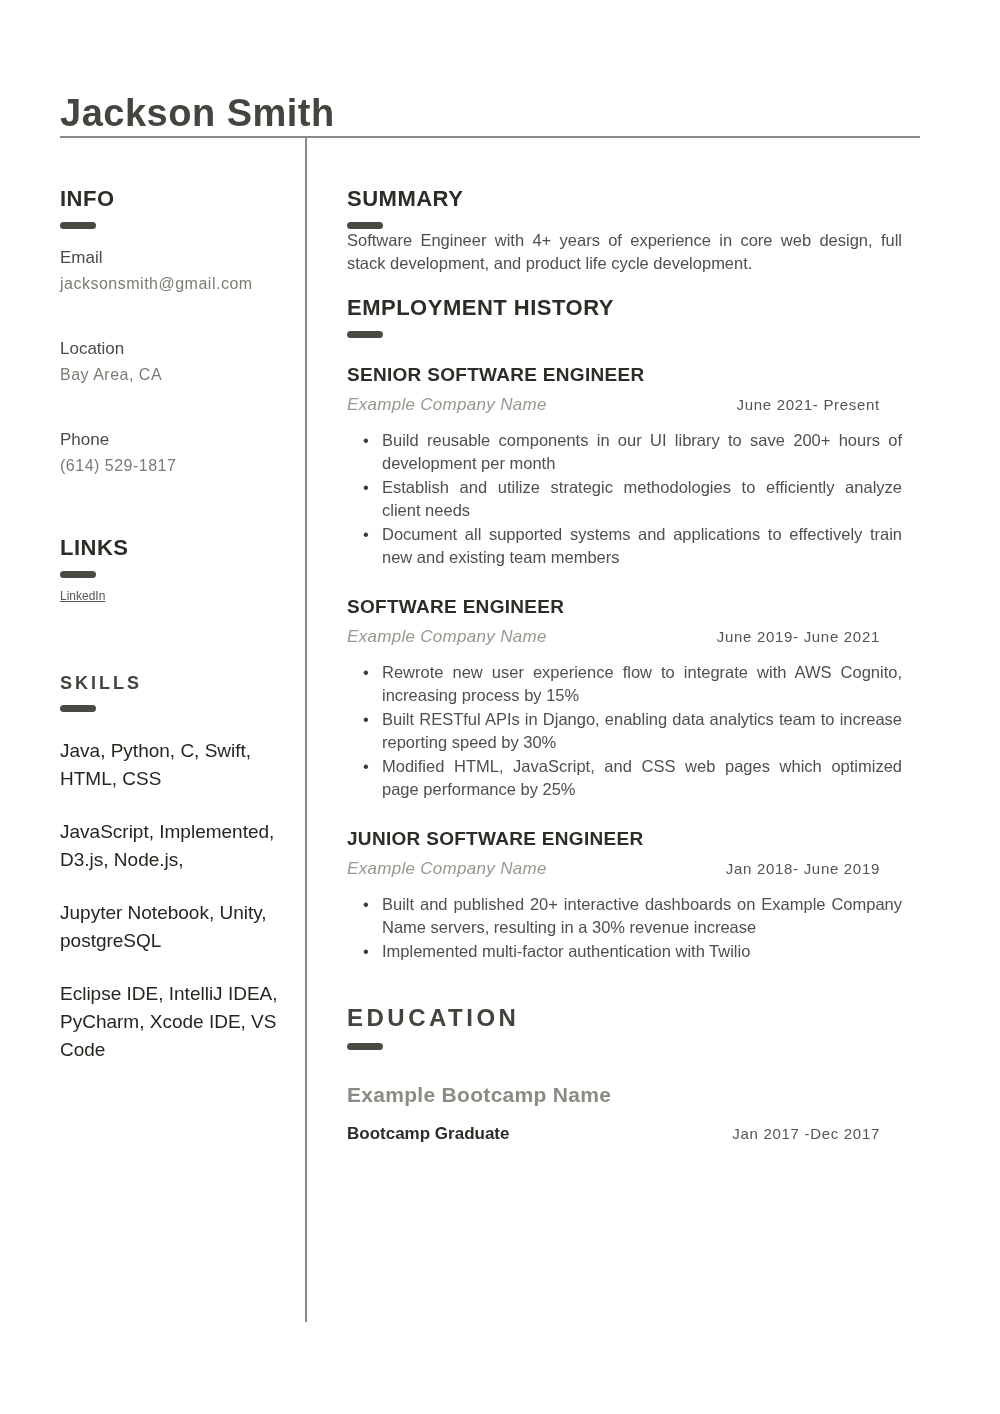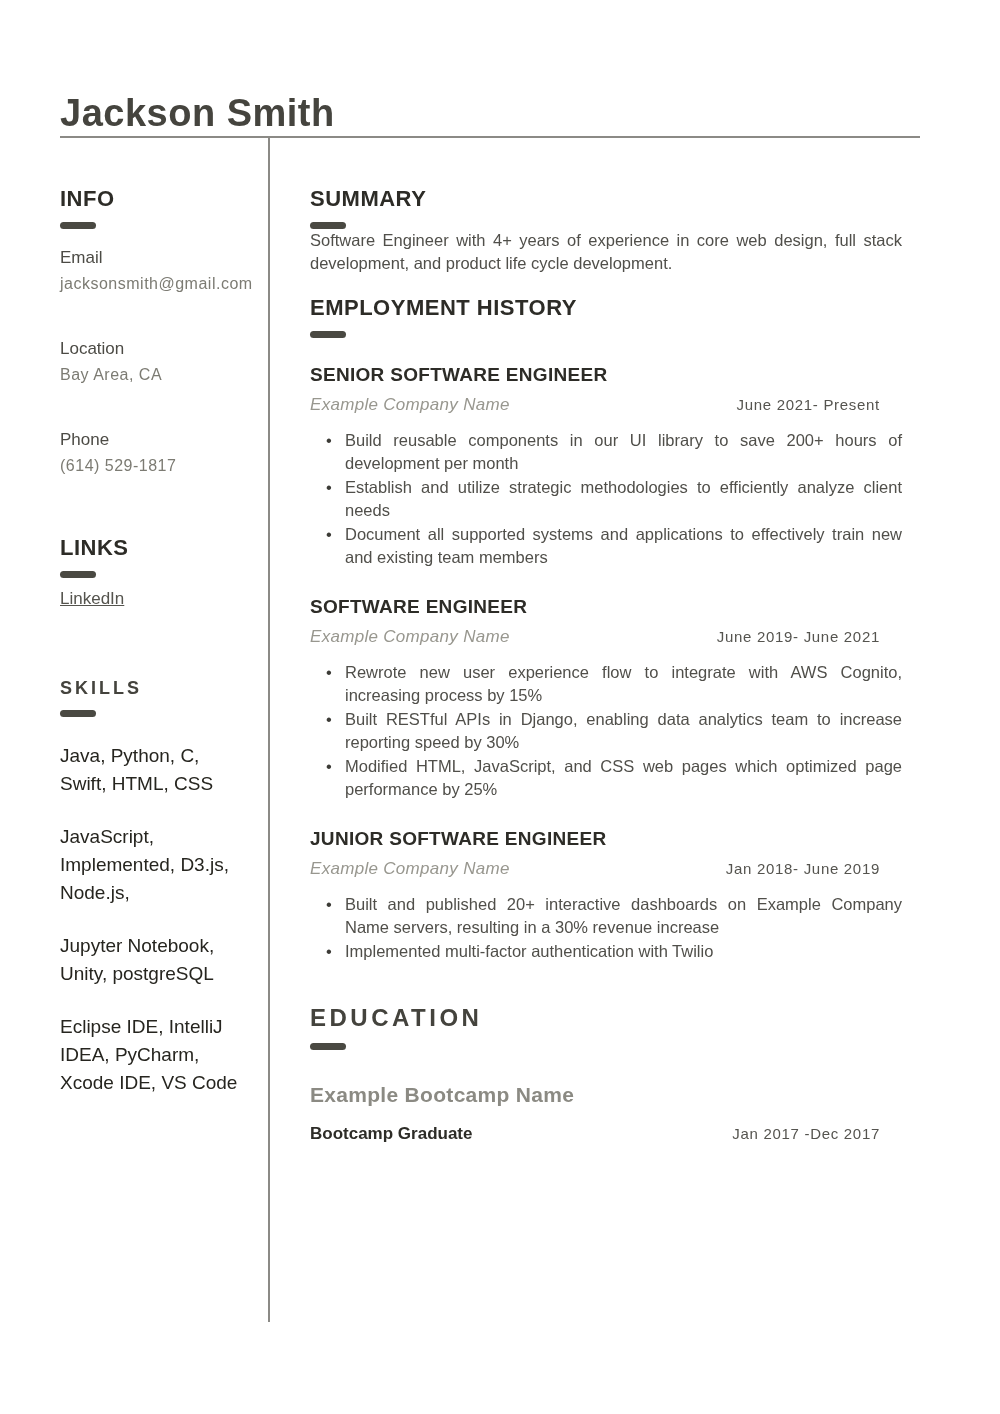--- a/index.html
+++ b/index.html
@@ -22,21 +22,21 @@
   .name {
     font-size: 38px;
     font-weight: 700;
     letter-spacing: 0.5px;
     color: #45443e;
     line-height: 1.15;
   }
   
   .columns { display: flex; }
   .left-col {
-    width: 270px;
+    width: 307px;
     box-sizing: border-box;
     padding: 49px 23px 0 60px;
     border-right: 2px solid #8b8a86;
     min-height: 1184px;
   }
   .right-col {
     flex: 1;
     box-sizing: border-box;
     padding: 49px 98px 0 40px;
   }
@@ -67,21 +67,21 @@
   }
   
   .info-field { margin-top: 19px; margin-bottom: 45px; }
   .info-field:last-child { margin-bottom: 0; }
   .info-label { font-size: 17px; color: #4c4b45; line-height: 20px; }
   .info-value { font-size: 16px; color: #7c7b73; letter-spacing: 0.5px; line-height: 21px; margin-top: 5px; }
   .links-section { margin-top: 60px; }
   .link-item {
     display: inline-block;
     margin-top: 11px;
-    font-size: 17px;
+    font-size: 12px;
     color: #55544e;
     text-decoration: underline;
     cursor: pointer;
   }
   .skills-section { margin-top: 70px; }
   .skills-groups { margin-top: 11px; }
   .skill-group {
     font-size: 19px;
     line-height: 28px;
     color: #26251f;

